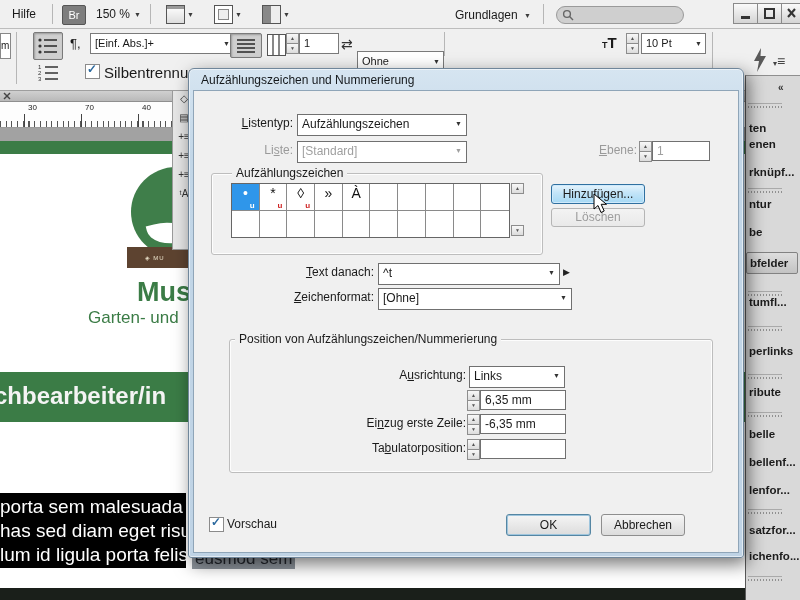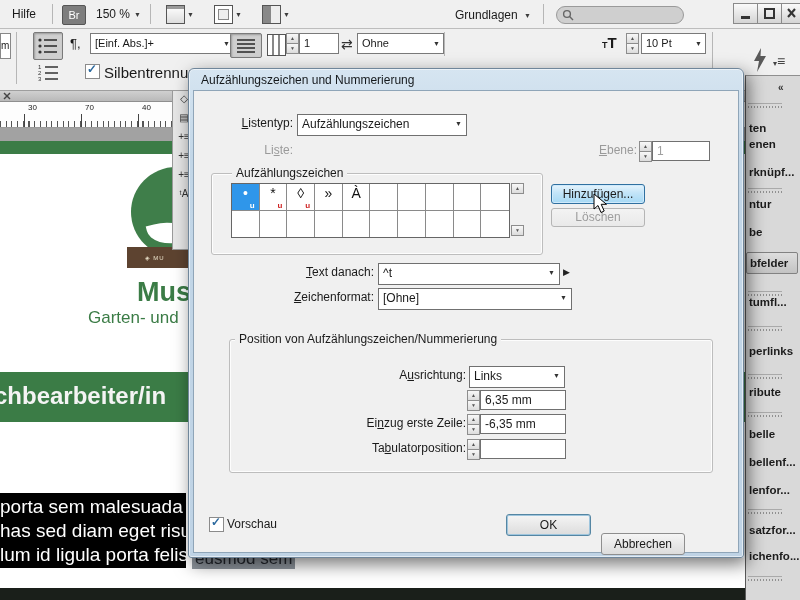--- a/index.html
+++ b/index.html
@@ -190,21 +190,21 @@
           </g>
         </svg>
     </div>
     <div class="abs" style="left:267px;top:6px;width:17px;height:20px;border:1px solid #555;background:linear-gradient(90deg,#fff 0 4px,#888 4px 6px,#fff 6px 10px,#888 10px 12px,#fff 12px);"></div>
     <div class="spin" style="left:286px;top:5px;">
         <div>▲</div>
         <div class="dn">▼</div>
       </div>
     <div class="abs" style="left:299px;top:5px;width:34px;height:19px;background:#fff;border:1px solid #7a7a7a;font-size:11px;line-height:19px;padding-left:4px;">1</div>
     <div class="abs" style="left:341px;top:8px;font-size:14px;color:#333;">⇄</div>
-    <div class="abs combo" style="left:357px;top:5px;width:81px;height:19px;">
+    <div class="abs combo" style="left:357px;top:23px;width:81px;height:19px;">
       <span>Ohne</span>
       <span class="ca">▼</span>
     </div>
     <div class="abs sep" style="left:444px;top:4px;height:24px;"></div>
     <div class="abs" style="left:602px;top:6px;"><span style="font-size:9px;font-weight:bold;">T</span><span style="font-size:15px;font-weight:bold;">T</span></div>
     <div class="spin" style="left:626px;top:5px;">
         <div>▲</div>
         <div class="dn">▼</div>
       </div>
     <div class="abs combo" style="left:641px;top:5px;width:59px;height:19px;">
@@ -295,20 +295,24 @@
     <div id="dlg-title">Aufzählungszeichen und Nummerierung</div>
     <div id="dlg-client"></div>
 
     <div class="lbl" style="left:8px;top:47px;width:96px;"><u>L</u>istentyp:</div>
     <div class="dcombo" style="left:108px;top:45px;width:164px;height:20px;">
       <span>Aufzählungszeichen</span>
       <span class="ca">▼</span>
     </div>
 
     <div class="lbl dis" style="left:8px;top:74px;width:96px;">Li<u>s</u>te:</div>
+    <div class="dcombo dis" style="left:108px;top:72px;width:164px;height:20px;">
+      <span>[Standard]</span>
+      <span class="ca">▼</span>
+    </div>
 
     <div class="lbl dis" style="left:382px;top:74px;width:66px;"><u>E</u>bene:</div>
     <div class="spin" style="left:450px;top:72px;">
         <div>▲</div>
         <div class="dn">▼</div>
       </div>
     <div class="dfield dis" style="left:463px;top:72px;width:52px;height:18px;">1</div>
 
     <div class="grpbox" style="left:22px;top:104px;width:330px;height:80px;">
       <span class="grplbl" style="left:20px;">Aufzählungszeichen</span>
@@ -394,20 +398,20 @@
         <div>▲</div>
         <div class="dn">▼</div>
       </div>
     <div class="dfield" style="left:291px;top:370px;width:80px;height:18px;"></div>
 
     <div class="cb" style="left:20px;top:448px;">
         <span>✓</span>
       </div>
     <div class="cblbl" style="left:38px;top:448px;">Vorschau</div>
     <div class="btn def" style="left:317px;top:445px;width:83px;height:20px;line-height:20px;">OK</div>
-    <div class="btn" style="left:412px;top:445px;width:82px;height:20px;line-height:20px;margin-top:19px;">Abbrechen</div>
+    <div class="btn" style="left:412px;top:445px;width:82px;height:20px;line-height:20px;">Abbrechen</div>
 
     <svg id="cursor" width="15" height="21">
       <path d="M1,1 L1,16 L5,12.5 L8,19.5 L11.2,18 L8.2,11.3 L13.5,11.3 Z" fill="#fff" stroke="#000" stroke-width="1"></path>
     </svg>
   </div>
 
 </div>
 
 </body></html>

